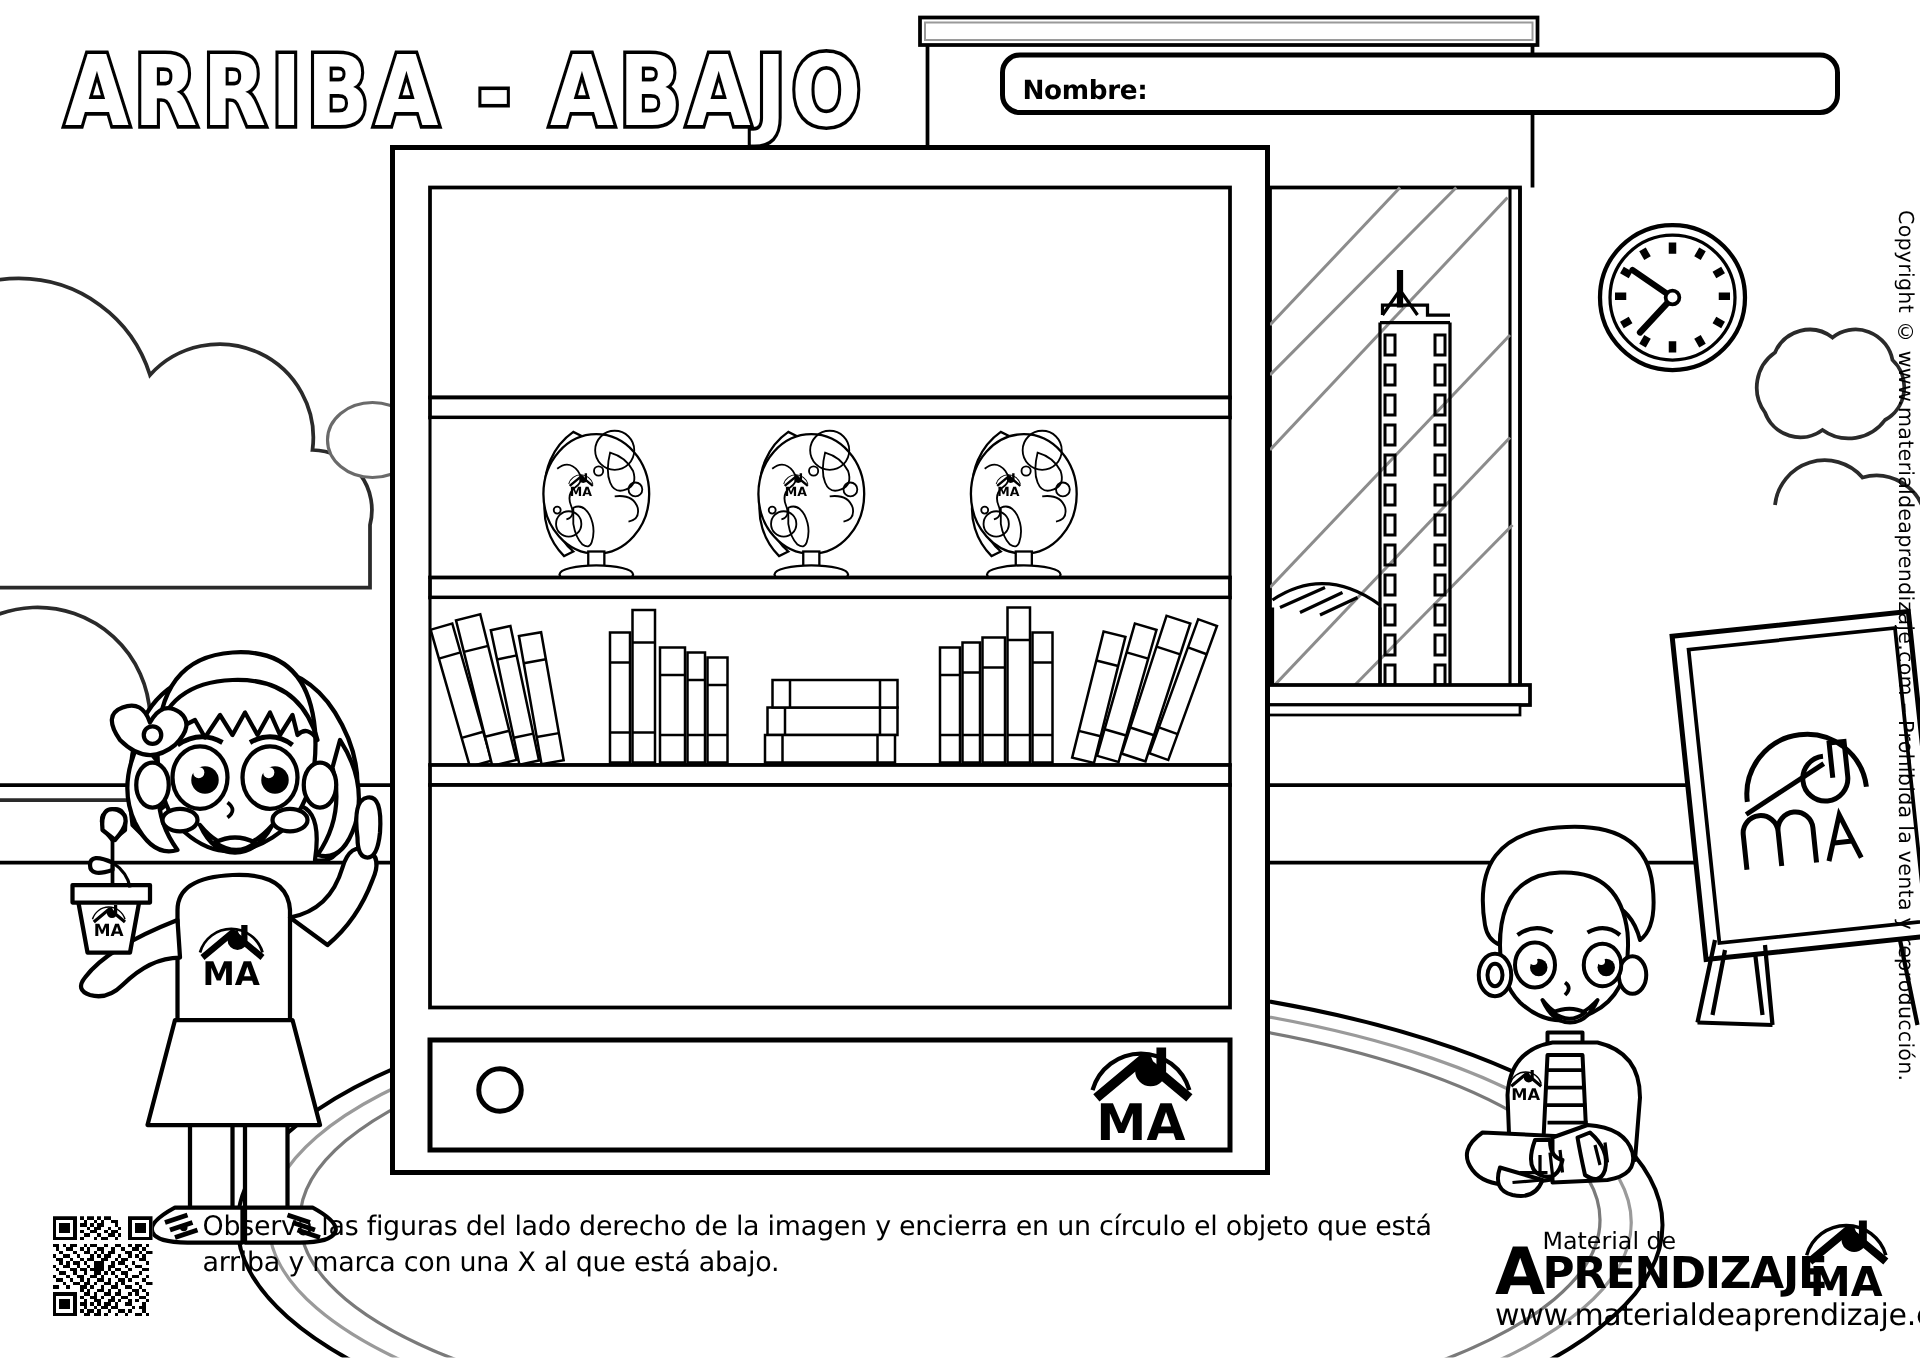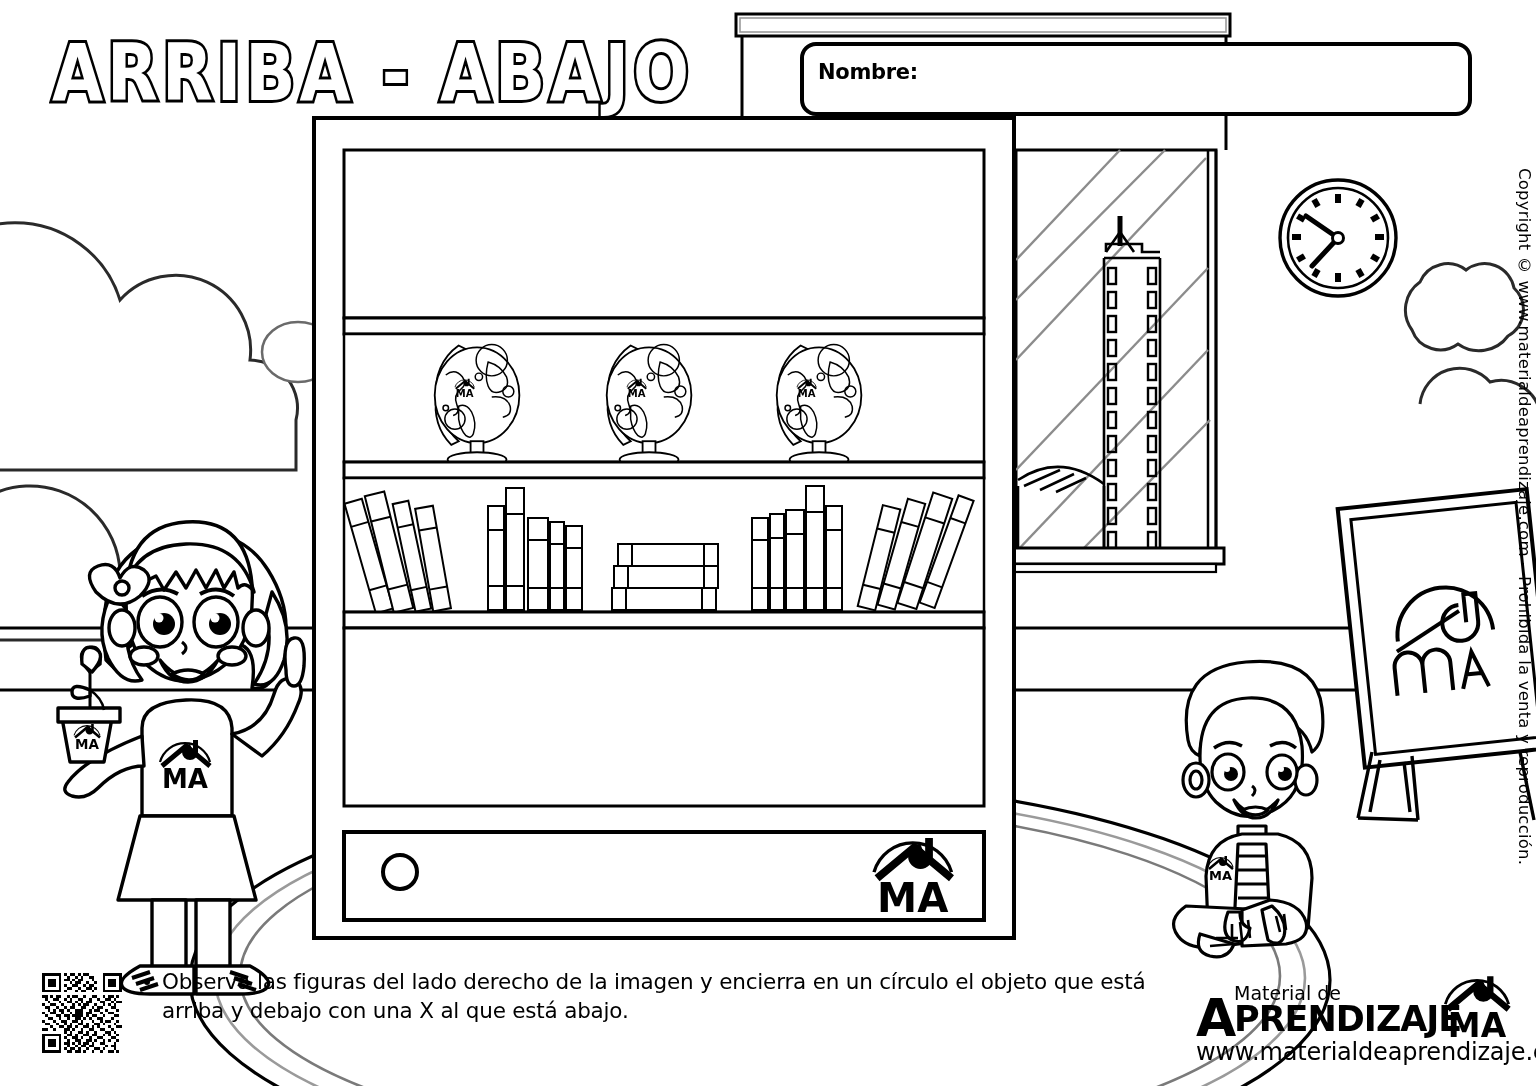--- a/index.html
+++ b/index.html
@@ -17,21 +17,21 @@
     font-family:"DejaVu Sans", sans-serif;
     color:#fff;
     -webkit-text-stroke:5px #000;
     paint-order:stroke fill;
     white-space:nowrap;
     transform:scaleY(1.18);transform-origin:left top;
   }
 
   
   #nombre-box{
-    position:absolute;left:800px;top:42px;width:672px;height:74px;
+    position:absolute;left:800px;top:42px;width:672px;height:50px;
     border:4px solid #000;border-radius:16px;background:#fff;
     box-sizing:border-box;
   }
   #nombre-label{
     position:absolute;left:14px;top:14px;
     font-size:21px;font-weight:bold;letter-spacing:-0.3px;
     font-family:"DejaVu Sans", sans-serif;
   }
 
   
@@ -548,21 +548,21 @@
   <div id="title">ARRIBA - ABAJO</div>
 
   <div id="nombre-box">
     <span id="nombre-label">Nombre:</span>
   </div>
 
   <div id="copyright">Copyright © www.materialdeaprendizaje.com – Prohibida la venta y reproducción.</div>
 
   <div id="instructions">
     <ul>
-      <li>Observa las figuras del lado derecho de la imagen y encierra en un círculo el objeto que está arriba y debajo con una X al que está abajo.</li>
+      <li>Observa las figuras del lado derecho de la imagen y encierra en un círculo el objeto que está arriba y marca con una X al que está abajo.</li>
     </ul>
   </div>
 
   <svg id="qr" viewBox="0 0 29 29" shape-rendering="crispEdges">
     <rect width="29" height="29" fill="#fff"></rect>
     <g fill="#000">
       <path d="M0,0h7v7h-7z M1,1h5v5h-5z" fill="#000"></path>
       <rect x="1" y="1" width="5" height="5" fill="#fff"></rect>
       <rect x="2" y="2" width="3" height="3" fill="#000"></rect>
       <rect x="22" y="0" width="7" height="7"></rect>

